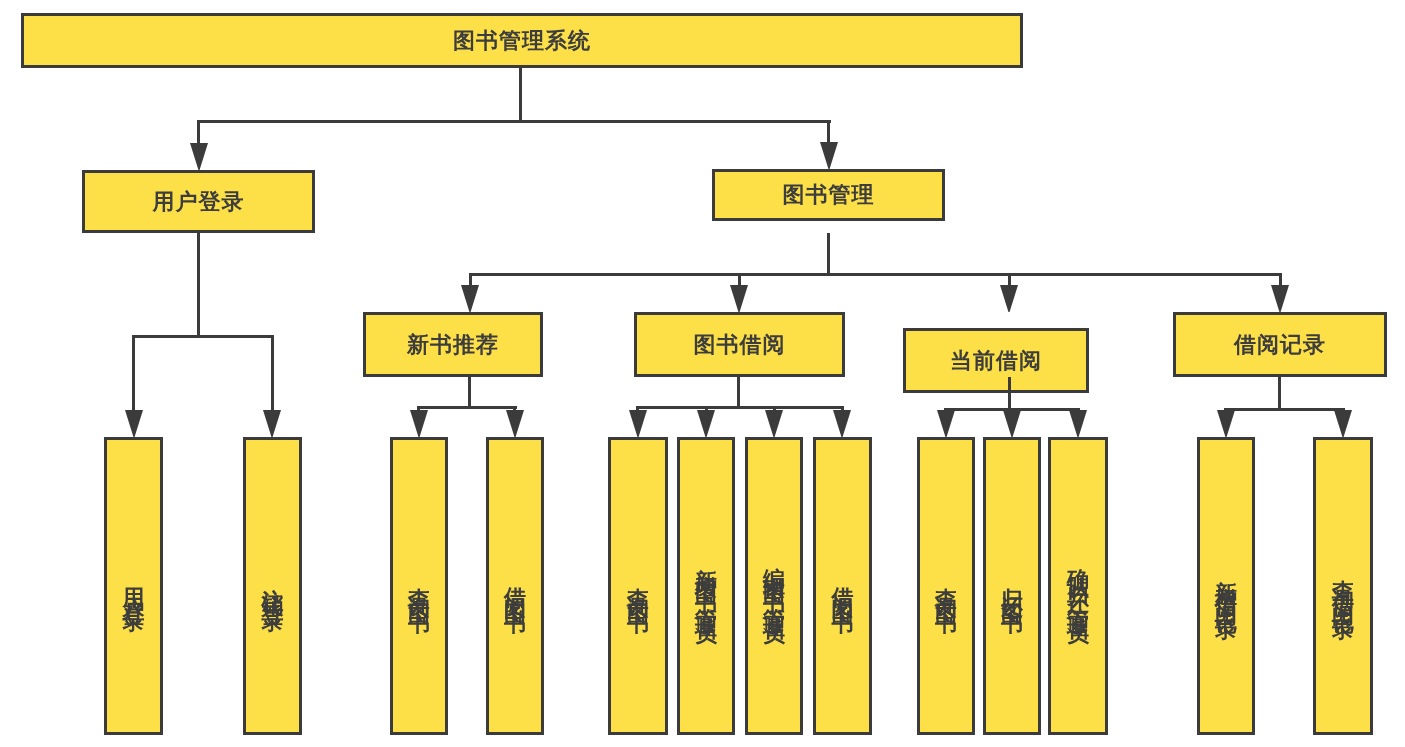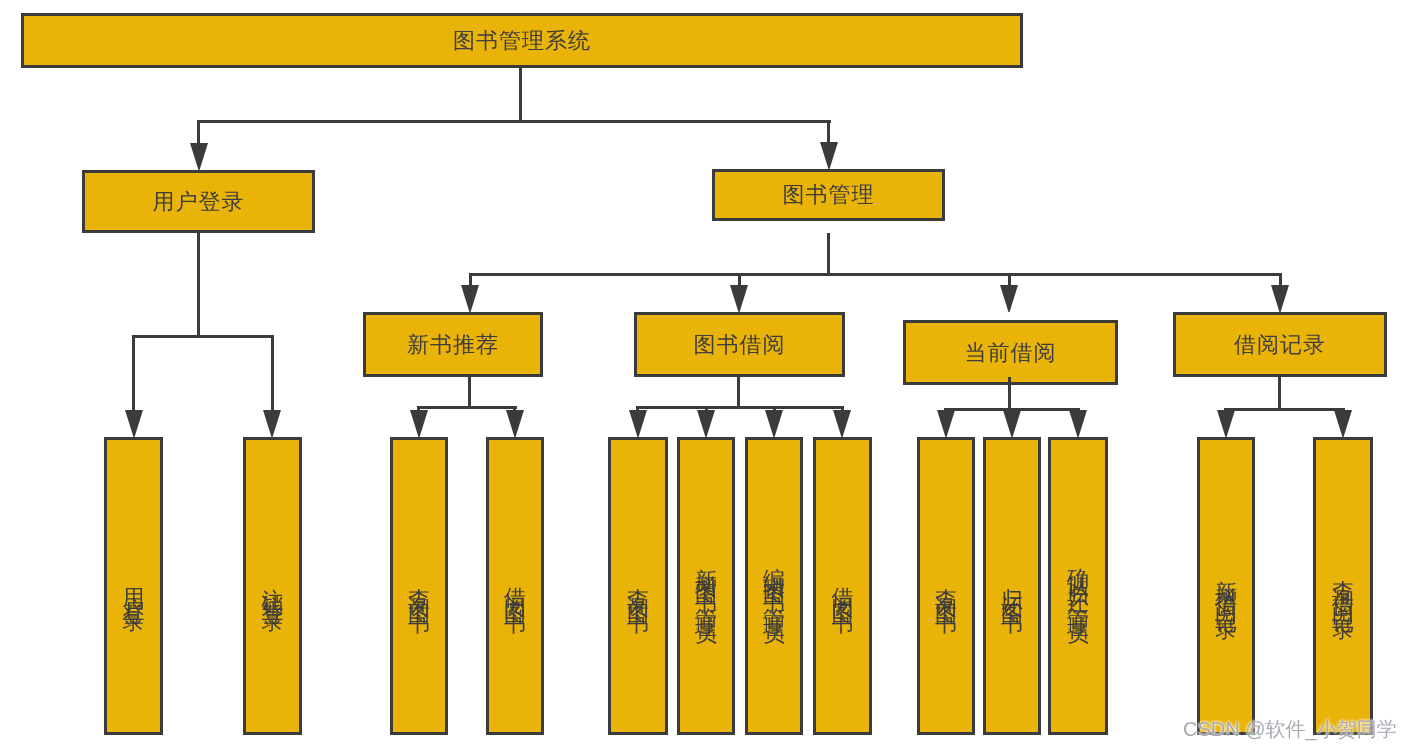--- a/index.html
+++ b/index.html
@@ -7,28 +7,29 @@
     position:relative;
     width:1405px;height:747px;
     background:#ffffff;
     font-family:"Liberation Sans","DejaVu Sans",sans-serif;
     overflow:hidden;
   }
   .node{
     position:absolute;
     box-sizing:border-box;
     border:3px solid #3b3b3b;
-    background:#eab308;
+    background:#fde047;
     color:#3d3d3d;
     display:flex;
     align-items:center;
     justify-content:center;
     font-size:22px;
     letter-spacing:1px;
     white-space:nowrap;
+    font-weight:bold;
   }
   .vnode{
     writing-mode:vertical-rl;
     text-orientation:mixed;
     letter-spacing:8px;
     white-space:normal;
     font-size:22px;
   }
   .hline,.vline{position:absolute;background:#3b3b3b;}
   .hline{height:3px;}
@@ -79,21 +80,21 @@
   <div class="vline" style="left:738px;top:273px;height:16px;"></div>
   <div class="vline" style="left:1008px;top:273px;height:16px;"></div>
   <div class="vline" style="left:1279px;top:273px;height:16px;"></div>
   <div class="arrow" style="left:461px;top:285px;"></div>
   <div class="arrow" style="left:730px;top:285px;"></div>
   <div class="arrow" style="left:1000px;top:285px;"></div>
   <div class="arrow" style="left:1271px;top:285px;"></div>
 
   <div class="node" style="left:363px;top:312px;width:180px;height:65px;">新书推荐</div>
   <div class="node" style="left:634px;top:312px;width:211px;height:65px;">图书借阅</div>
-  <div class="node" style="left:903px;top:320px;width:215px;height:65px;">当前借阅</div>
+  <div class="node" style="left:903px;top:328px;width:186px;height:65px;">当前借阅</div>
   <div class="node" style="left:1173px;top:312px;width:214px;height:65px;">借阅记录</div>
 
   <div class="vline" style="left:468px;top:377px;height:31px;"></div>
   <div class="hline" style="left:417px;top:406px;width:100px;"></div>
   <div class="vline" style="left:417px;top:406px;height:9px;"></div>
   <div class="vline" style="left:513px;top:406px;height:9px;"></div>
   <div class="arrow" style="left:410px;top:410px;"></div>
   <div class="arrow" style="left:506px;top:410px;"></div>
 
   <div class="vline" style="left:737px;top:377px;height:31px;"></div>
@@ -133,15 +134,14 @@
   <div class="node vnode" style="left:745px;top:437px;width:58px;height:298px;">编辑图书（管理员）</div>
   <div class="node vnode" style="left:813px;top:437px;width:59px;height:298px;">借阅图书</div>
 
   <div class="node vnode" style="left:917px;top:437px;width:58px;height:298px;">查询图书</div>
   <div class="node vnode" style="left:983px;top:437px;width:58px;height:298px;">归还图书</div>
   <div class="node vnode" style="left:1048px;top:437px;width:60px;height:298px;">确认归还（管理员）</div>
 
   <div class="node vnode" style="left:1197px;top:437px;width:58px;height:298px;">新增借阅记录</div>
   <div class="node vnode" style="left:1313px;top:437px;width:60px;height:298px;">查询借阅记录</div>
 
-  <div class="watermark">CSDN @软件_小贺同学</div>
 
 </div>
 
 </body></html>

